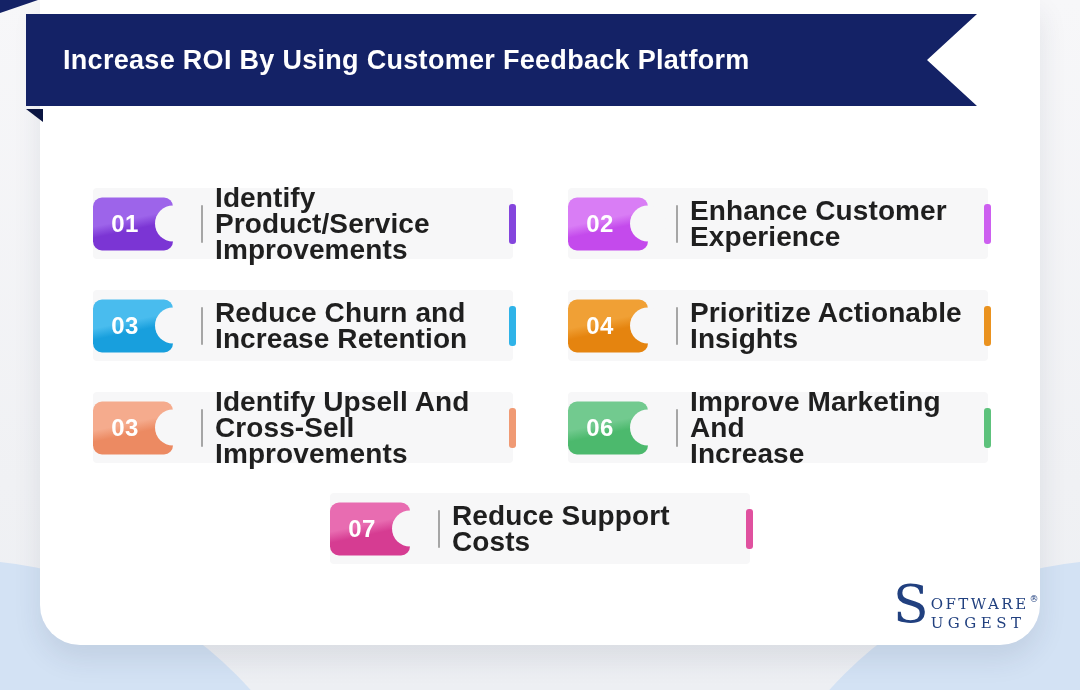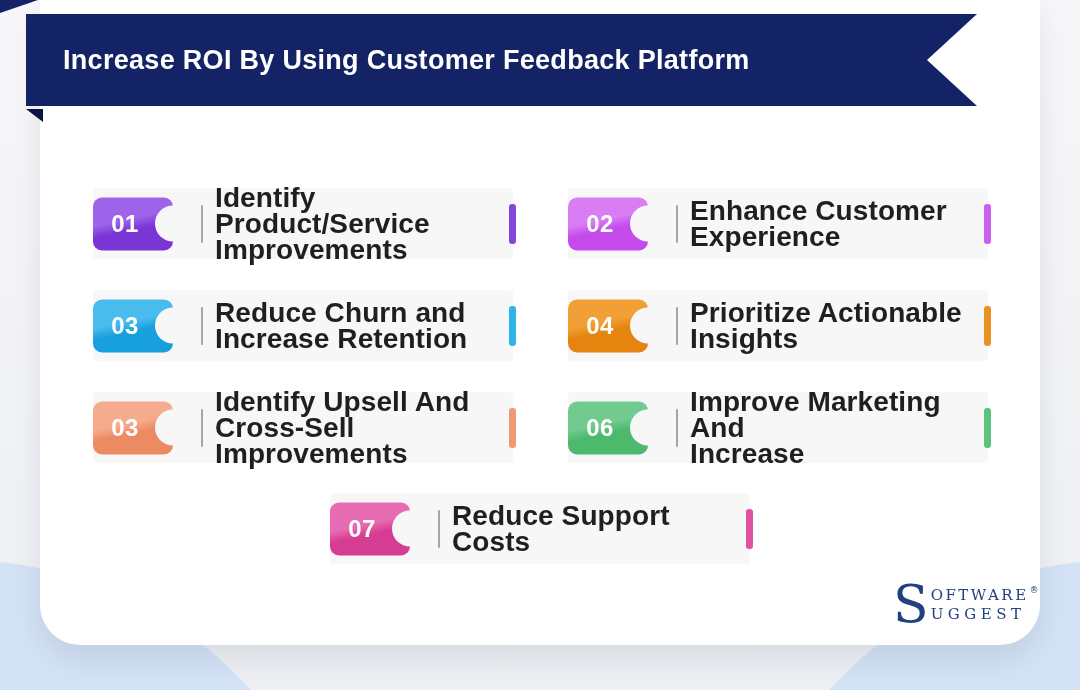--- a/index.html
+++ b/index.html
@@ -75,21 +75,21 @@
     width:7px;height:40px;border-radius:3px;background:var(--c-accent);
   }
   
   .logo{
     position:absolute;left:893px;top:582px;z-index:6;
     display:flex;align-items:flex-start;color:#21407f;
     font-family:"DejaVu Serif", serif;
   }
   .logo-s{font-size:52px;line-height:44px;font-weight:400;}
   .logo-words{display:flex;flex-direction:column;margin-left:2px;padding-top:4px;}
-  .logo-top{font-size:15px;letter-spacing:2.5px;line-height:19px;display:flex;align-items:flex-start;}
+  .logo-top{font-size:15px;letter-spacing:2.5px;line-height:19px;display:flex;align-items:flex-start;margin-top:9px;}
   .logo-reg{font-size:9px;line-height:9px;margin-left:1px;}
   .logo-bottom{font-size:15px;letter-spacing:4.5px;line-height:19px;}
 </style>
 </head>
 <body>
 
 <div class="blob blob-left"></div>
 <div class="blob blob-right"></div>
 <div class="corner-triangle"></div>
 

